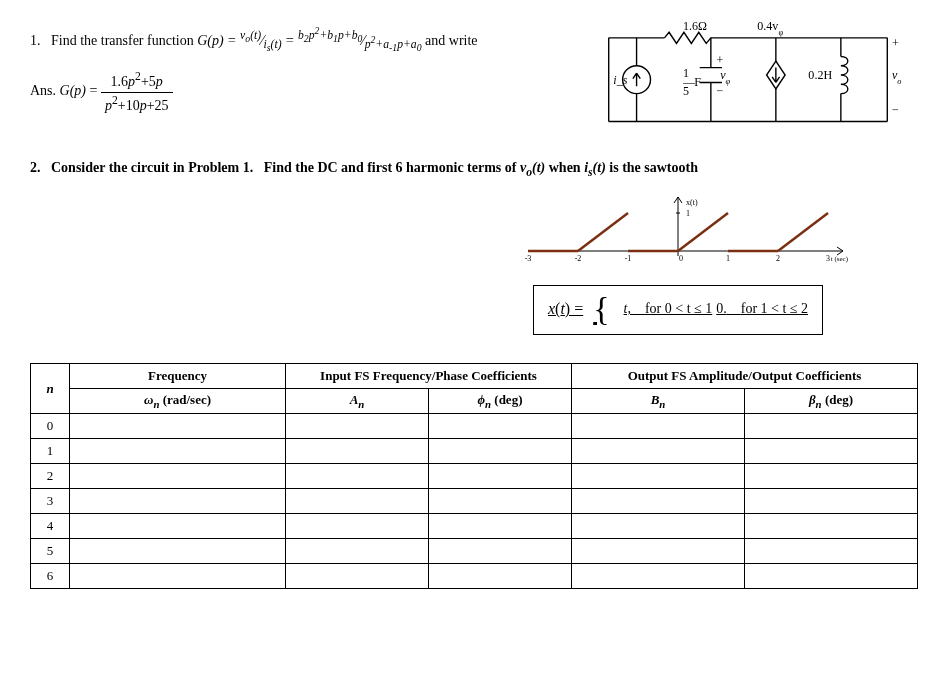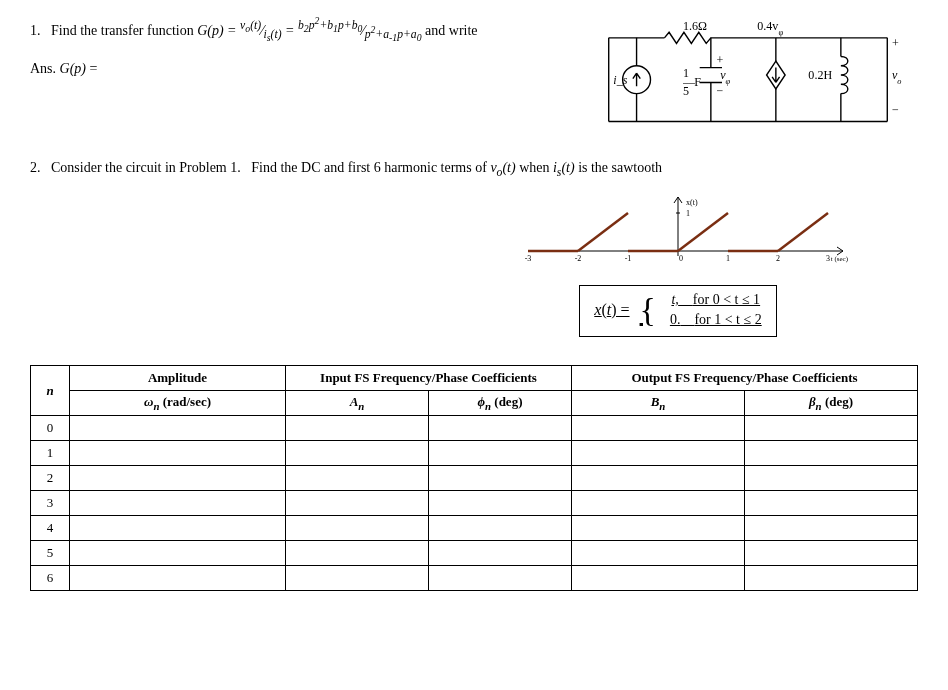--- a/index.html
+++ b/index.html
@@ -8,55 +8,55 @@
     font-family: "Times New Roman", serif;
     font-size: 14px;
     color: #000;
     background: #fff;
     width: 948px;
     box-sizing: border-box;
   }
   .row1 { display:flex; gap:30px; }
   .left1 { flex:1; }
   .right1 { width:340px; }
-  .problem-text p { margin:4px 0; line-height:1.4; }
+  .problem-text p { margin:14px 0; line-height:1.4; }
   .indent { margin-left:28px; }
   svg.circuit { width:100%; height:130px; }
   .hand { font-family: "Comic Sans MS","Segoe Script",cursive; font-size:13px; }
 
-  .problem2 { margin-top:14px; }
+  .problem2 { margin-top:14px;font-weight:bold; }
   .problem2 p { margin:4px 0 4px 28px; text-indent:-28px; line-height:1.4;}
 
   .row2-fig { display:flex; justify-content:flex-end; margin-top:10px; padding-right:60px;}
   .fig-col { text-align:center; }
   svg.sawtooth { }
 
   .eqbox { margin-top:18px; display:flex; justify-content:center; padding-right:20px;}
   .piece { border:1px solid #000; padding:6px 14px 8px 14px; font-size:16px; display:flex; align-items:center; gap:10px;text-decoration:underline;}
   .brace { font-size:34px; line-height:34px; font-family:serif; margin-right:4px;}
-  .piece-rows { display:flex; flex-direction:column; gap:4px; font-size:14px;}
+  .piece-rows { display:flex; gap:4px; font-size:14px;}
 
   table.data { border-collapse:collapse; margin-top:28px; width:100%; }
   table.data th, table.data td { border:1px solid #000; font-size:13px; padding:3px 6px; text-align:center; height:18px; }
   table.data th { font-weight:bold; }
   .sub-math { font-style:italic; }
 </style>
 </head>
 <body>
 
 <div class="row1">
   <div class="left1 problem-text">
     <p>
       <span>1. &nbsp;&nbsp;Find the transfer function </span>
       <span style="font-style:italic">G(p) = <span style="font-style:normal"><sup><i>v<sub>o</sub>(t)</i></sup>⁄<sub><i>i<sub>s</sub>(t)</i></sub></span> = <span style="font-style:normal"><sup><i>b<sub>2</sub>p<sup>2</sup>+b<sub>1</sub>p+b<sub>0</sub></i></sup>⁄<sub><i>p<sup>2</sup>+a<sub>-1</sub>p+a<sub>0</sub></i></sub></span></span>
       <span> and write</span>
     </p>
 
 
-    <p style="margin-top:14px">Ans. <i>G(p)</i> = </p>
+    <p style="margin-top:14px">Ans. <i>G(p)</i> = <span style="display:inline-block;vertical-align:middle;text-align:center;"><span style="border-bottom:1px solid #000;display:block;padding:0 4px;">1.6<i>p</i><sup>2</sup>+5<i>p</i></span><span style="display:block;padding:0 4px;"><i>p</i><sup>2</sup>+10<i>p</i>+25</span></span></p>
   </div>
 
   <div class="right1">
     <svg class="circuit" viewBox="0 0 340 140">
       <g stroke="#000" stroke-width="1.5" fill="none">
 
         <path d="M 20 30 L 80 30"></path>
 
         <path d="M 80 30 L 85 24 L 93 36 L 101 24 L 109 36 L 117 24 L 125 36 L 130 30 L 200 30"></path>
 
@@ -191,23 +191,23 @@
         </span>
       </div>
     </div>
   </div>
 </div>
 
 <table class="data">
   <tbody>
       <tr>
     <th rowspan="2" style="width:26px"><span class="sub-math">n</span></th>
-    <th>Amplitude</th>
+    <th>Frequency</th>
     <th colspan="2">Input FS Frequency/Phase Coefficients</th>
-    <th colspan="2">Output FS Frequency/Phase Coefficients</th>
+    <th colspan="2">Output FS Amplitude/Output Coefficients</th>
   </tr>
   <tr>
     <th><i>ω<sub>n</sub></i> (rad/sec)</th>
     <th style="width:130px"><i>A<sub>n</sub></i></th>
     <th style="width:130px"><i>ϕ<sub>n</sub></i> (deg)</th>
     <th style="width:160px"><i>B<sub>n</sub></i></th>
     <th style="width:160px"><i>β<sub>n</sub></i> (deg)</th>
   </tr>
   <tr>
         <td>0</td>

